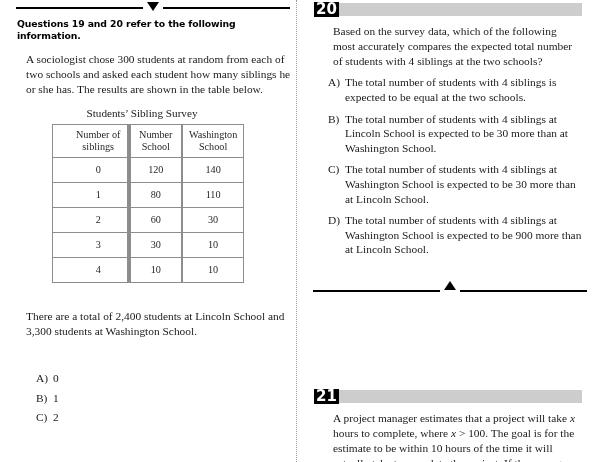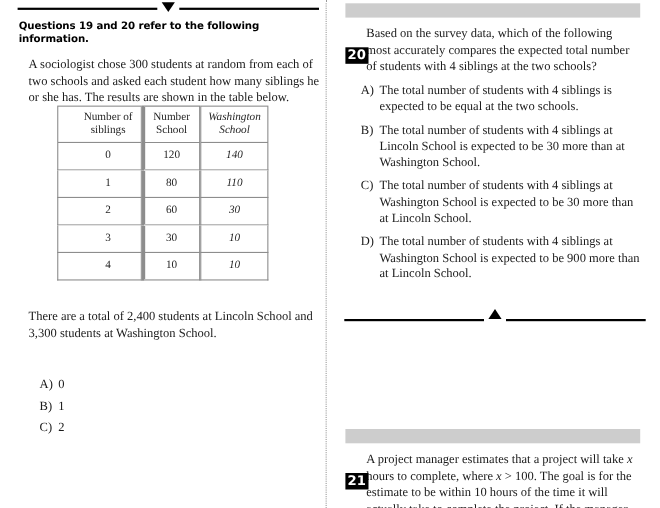--- a/index.html
+++ b/index.html
@@ -130,21 +130,21 @@
     vertical-align: middle;
     padding: 3px 2px;
     line-height: 1.18;
     background: #fff;
   }
   table.survey tr td + td { border-left: none; }
   table.survey tr + tr td { border-top: none; }
   
   table.survey td.c1 { width: 72px; border-right: 1px solid #8d8d8d; padding-left: 18px; }
   table.survey td.c2 { width: 58px; border-left: 2px double #8d8d8d; box-shadow: inset 2px 0 0 -1px #8d8d8d; }
-  table.survey td.c3 { width: 62px; border-left: 1px solid #8d8d8d; font-style: italic; }
+  table.survey td.c3 { width: 62px; border-left: 1px solid #8d8d8d; }
   table.survey tr.head td { height: 26px; }
   table.survey tr.data td { height: 18px; }
 
   
   .qbar {
     position: relative;
     height: 13px;
     margin: 0 0 0 9px;
     width: 268px;
     background: #cdcdcd;
@@ -153,25 +153,24 @@
     position: absolute;
     left: 0;
     top: -1px;
     height: 15px;
     min-width: 18px;
     padding: 0 2px;
     background: #000;
     color: #fff;
     font-family: "DejaVu Sans", sans-serif;
     font-weight: bold;
-    font-size: 12px;
+    font-size: 15px;
     line-height: 15px;
     text-align: left;
     box-sizing: border-box;
-    margin-top: 41px;
   }
   .qstem {
     font-size: 11.4px;
     line-height: 1.30;
     margin: 8px 0 0 28px;
     width: 248px;
   }
   .choices {
     margin: 7px 0 0 28px;
     width: 252px;
@@ -207,20 +206,21 @@
 
     <div class="rule down">
       <span class="notch"></span>
       <span class="tri"></span>
     </div>
 
     <div class="intro-head">Questions 19 and 20 refer to the following information.</div>
 
     <div class="body-text">A sociologist chose 300 students at random from each of two schools and asked each student how many siblings he or she has.  The results are shown in the table below.</div>
 
+    <div class="table-caption">Students’ Sibling Survey</div>
 
     <table class="survey">
       <tbody>
         <tr class="head">
           <td class="c1">
             <span>Number of</span><br>
             <span>siblings</span>
           </td>
           <td class="c2">
             <span>Number</span><br>

